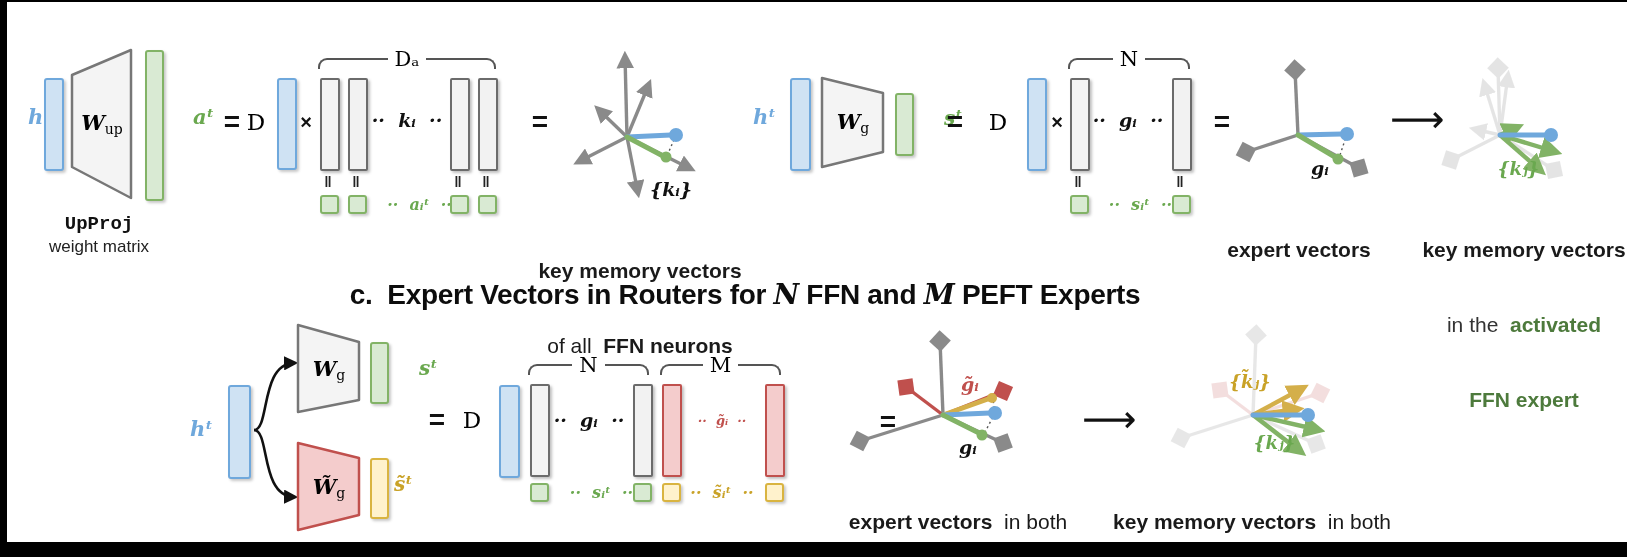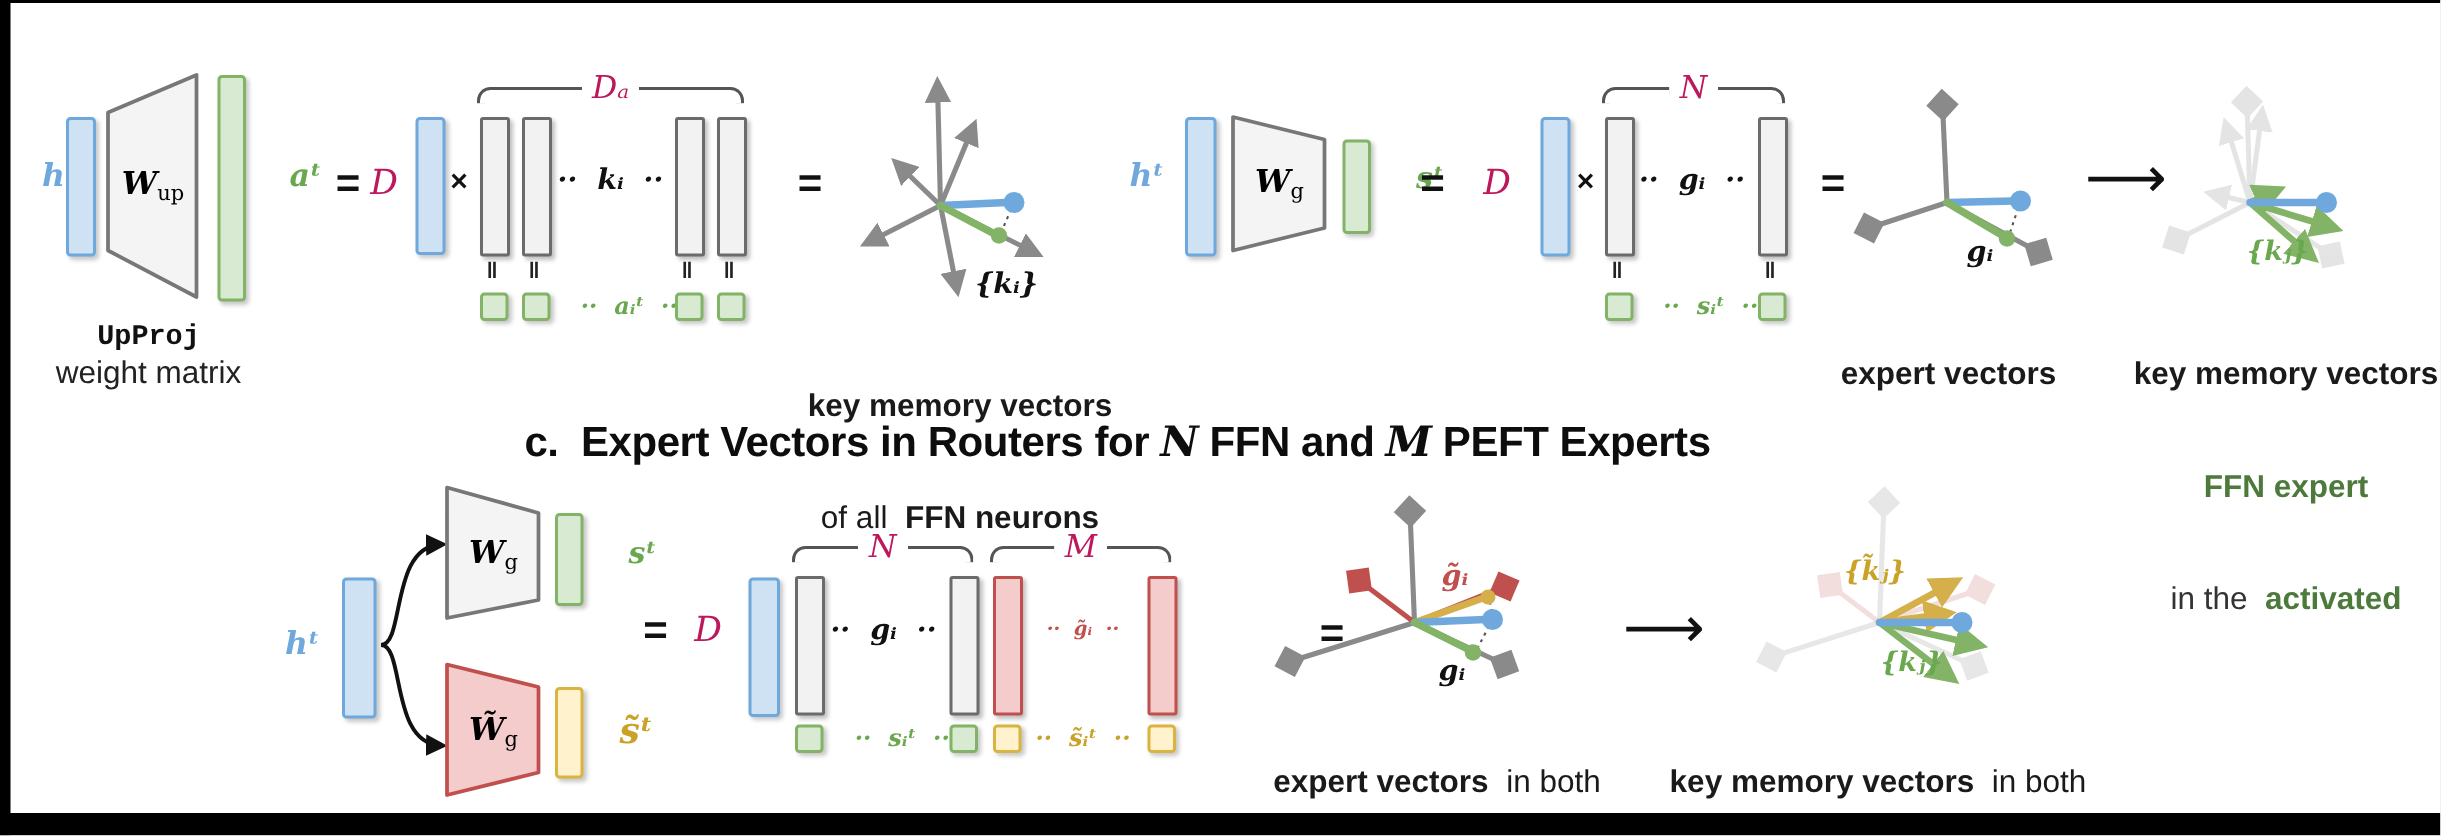--- a/index.html
+++ b/index.html
@@ -4,22 +4,22 @@
 <style>
   html,body{margin:0;padding:0;background:#e8e8e8;}
   #canvas{position:relative;width:1627px;height:557px;background:#ffffff;overflow:hidden;
           font-family:"Liberation Sans",sans-serif;}
   .abs{position:absolute;}
   .ctr{transform:translate(-50%,-50%);white-space:pre;}
   .ctrx{transform:translateX(-50%);white-space:pre;}
   .title{font-size:28px;font-weight:bold;color:#0d0d0d;letter-spacing:-.3px;}
   .ti{font-family:"DejaVu Serif","DejaVu Sans",serif;font-style:italic;font-weight:600;}
   .m{font-family:"DejaVu Serif","DejaVu Sans",serif;font-style:italic;font-weight:bold;}
-  .dim{font-family:"DejaVu Serif","DejaVu Sans",serif;font-style:italic;font-weight:normal;
-       font-size:23px;color:#be185d;}
+  .dim{font-family:"DejaVu Serif","DejaVu Sans",serif;font-weight:normal;
+       font-size:23px;color:#000000;}
   .eq{font-size:28px;font-weight:900;color:#111;}
   .times{font-size:20px;font-weight:bold;color:#111;}
   .vec{position:absolute;border-radius:3px;box-shadow:2px 2px 3px rgba(0,0,0,.22);}
   .blue{background:#cfe2f3;border:2px solid #6fa8dc;}
   .greenv{background:#d9ead3;border:2px solid #82b366;}
   .yellowv{background:#fff2cc;border:2px solid #d9b440;}
   .col{position:absolute;background:#f2f2f2;border:2px solid #6b6b6b;border-radius:2px;
        box-shadow:2px 2px 3px rgba(0,0,0,.25);}
   .redcol{background:#f4cccc;border-color:#c0504d;}
   .sq{position:absolute;width:15px;height:15px;border-radius:3px;}
@@ -76,21 +76,21 @@
 
   <svg class="abs" style="left:70px;top:48px;" width="64" height="153">
     <polygon points="2,27 61,2 61,150 2,119" fill="#f4f4f4" stroke="#777" stroke-width="2.5" stroke-linejoin="round"></polygon>
   </svg>
   <span class="abs ctr" style="left:102px;top:123px;"><span class="m" style="font-size:21px;">W</span><span style="font-family:'DejaVu Serif',serif;font-size:14px;vertical-align:-4px;">up</span></span>
 
   <div class="vec greenv" style="left:145px;top:50px;width:15px;height:147px;"></div>
   <span class="abs m lgreen" style="left:168px;top:104px;font-size:21px;">aᵗ</span>
 
   <div class="abs mono ctrx" style="left:99px;top:213px;">UpProj</div>
-  <div class="abs ctrx" style="left:99px;top:237px;font-size:21px;color:#222;">weight matrix</div>
+  <div class="abs ctrx" style="left:99px;top:237px;font-size:17px;color:#222;">weight matrix</div>
 
   <span class="abs eq ctr" style="left:232px;top:122px;">=</span>
   <span class="abs dim ctr" style="left:256px;top:122px;">D</span>
   <div class="vec blue" style="left:277px;top:78px;width:16px;height:88px;"></div>
   <span class="abs times ctr" style="left:306px;top:122px;">×</span>
 
   <div class="brace" style="left:318px;top:58px;width:178px;">
     <span class="seg l"></span>
       <span class="lbl dim">Dₐ</span>
       <span class="seg r"></span>
@@ -217,22 +217,22 @@
     </g>
     <g>
         <line x1="72" y1="85" x2="118" y2="85" stroke="#6fa8dc" stroke-width="5" stroke-linecap="round"></line>
         <circle cx="123" cy="85" r="7" fill="#6fa8dc"></circle>
       </g>
   </svg>
   <span class="abs m lgreen ctr" style="left:1506px;top:168px;font-size:18px;">{kⱼ}</span>
 
   <div class="cap ctrx" style="left:1524px;top:187px;">
     <div><b>key memory vectors</b></div>
+    <div><span style="color:#333;">in the</span>  <b class="cgreen">activated</b></div>
     <div><b class="cgreen">FFN expert</b></div>
-    <div><span style="color:#333;">in the</span>  <b class="cgreen">activated</b></div>
   </div>
 
   <div class="abs title ctrx" style="left:745px;top:278px;"><span>c.  Expert Vectors in Routers for</span> <span class="ti">N</span> <span>FFN and</span> <span class="ti">M</span> <span>PEFT Experts</span></div>
 
   <span class="abs m lblue" style="left:190px;top:416px;font-size:21px;">hᵗ</span>
   <div class="vec blue" style="left:228px;top:385px;width:19px;height:90px;"></div>
 
   <svg class="abs" style="left:252px;top:352px;" width="54" height="152">
     <path d="M 2,78 C 18,78 8,12 42,11" fill="none" stroke="#111" stroke-width="2.6" marker-end="url(#ar-black)"></path>
     <path d="M 2,78 C 18,78 8,144 42,145" fill="none" stroke="#111" stroke-width="2.6" marker-end="url(#ar-black)"></path>
@@ -243,21 +243,21 @@
   </svg>
   <span class="abs ctr" style="left:329px;top:369px;"><span class="m" style="font-size:21px;">W</span><span style="font-family:'DejaVu Serif',serif;font-size:14px;vertical-align:-4px;">g</span></span>
   <div class="vec greenv" style="left:370px;top:342px;width:15px;height:58px;"></div>
   <span class="abs m lgreen" style="left:394px;top:356px;font-size:20px;">sᵗ</span>
 
   <svg class="abs" style="left:296px;top:441px;" width="66" height="93">
     <polygon points="2,2 63,17 63,74 2,89" fill="#f4cccc" stroke="#c0504d" stroke-width="2.5" stroke-linejoin="round"></polygon>
   </svg>
   <span class="abs ctr" style="left:329px;top:487px;"><span class="m" style="font-size:21px;">W̃</span><span style="font-family:'DejaVu Serif',serif;font-size:14px;vertical-align:-4px;">g</span></span>
   <div class="vec yellowv" style="left:370px;top:458px;width:15px;height:57px;"></div>
-  <span class="abs m lyellow" style="left:413px;top:472px;font-size:24px;">s̃ᵗ</span>
+  <span class="abs m lyellow" style="left:394px;top:472px;font-size:20px;">s̃ᵗ</span>
 
   <span class="abs eq ctr" style="left:437px;top:420px;">=</span>
   <span class="abs dim ctr" style="left:472px;top:420px;">D</span>
   <div class="vec blue" style="left:499px;top:385px;width:17px;height:89px;"></div>
 
   <div class="brace" style="left:528px;top:364px;width:121px;">
     <span class="seg l"></span>
       <span class="lbl dim">N</span>
       <span class="seg r"></span>
   </div>

